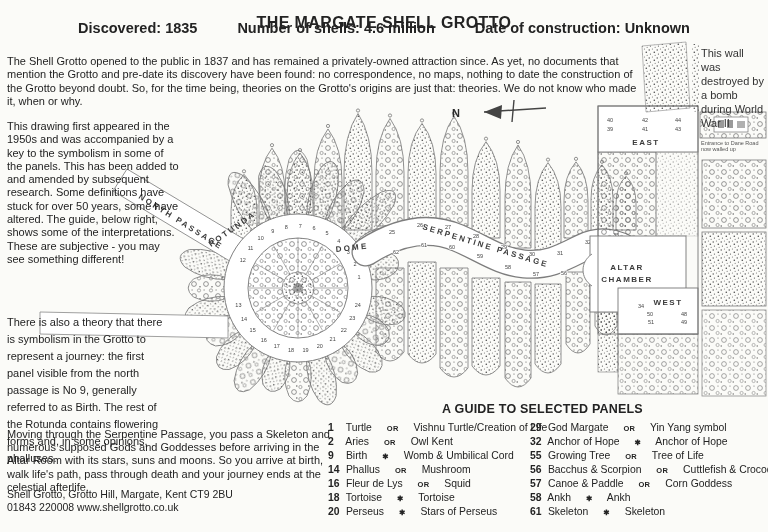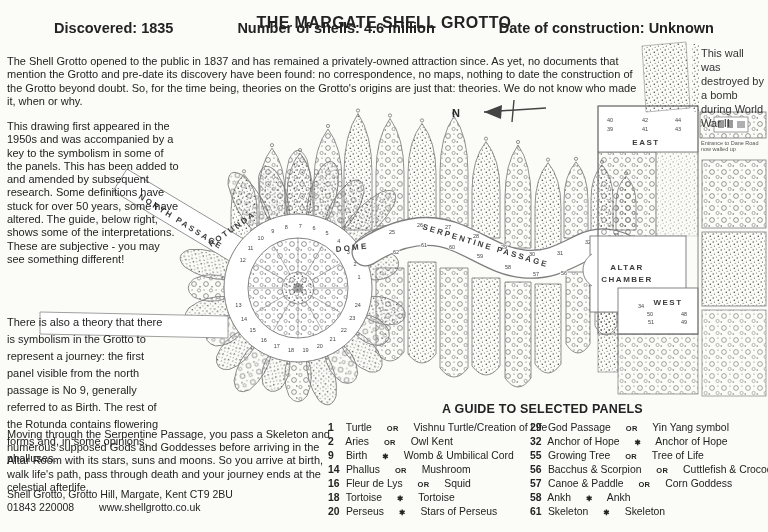--- a/index.html
+++ b/index.html
@@ -3,27 +3,27 @@
 <meta charset="utf-8">
 <style>
   html,body{margin:0;padding:0}
   body{
     width:768px;height:532px;position:relative;overflow:hidden;
     background:#fbfbf8;color:#232323;
     font-family:"Liberation Sans", sans-serif;
   }
   .abs{position:absolute}
   .page-title{top:3px;left:0;right:0;text-align:center;font-size:16px;font-weight:700;letter-spacing:.4px;z-index:3}
-  .stats{top:20px;left:0;right:0;display:flex;justify-content:center;gap:64px;font-size:14.5px;font-weight:700;z-index:3}
+  .stats{top:20px;left:0;right:0;display:flex;justify-content:center;gap:40px;font-size:14.5px;font-weight:700;z-index:3}
   .intro{top:44px;left:7px;width:640px;font-size:11px;line-height:13.4px;z-index:3}
   .para1{top:109px;left:7px;width:172px;font-size:11px;line-height:13.3px;z-index:3}
   .para2{top:303px;left:7px;width:158px;font-size:11px;line-height:17px;z-index:3}
   .para3{top:417px;left:7px;width:332px;font-size:11px;line-height:13.2px;z-index:3}
   .contact{top:488px;left:7px;font-size:10.5px;line-height:13px;z-index:3}
-  .contact .ph{margin-right:22px}
+  .contact .ph{margin-right:0}
   .wall-note{top:46px;left:701px;width:64px;font-size:11px;line-height:14px;color:#333;z-index:3}
   .entrance-note{top:140px;left:701px;width:66px;font-size:5.5px;line-height:6.4px;color:#555;z-index:3}
   .guide{top:402px;left:328px;width:440px;z-index:3}
   .guide h2{margin:0 11px 5px 0;font-size:12.5px;font-weight:700;text-align:center;letter-spacing:.2px}
   .g-cols{display:flex}
   .g-col{font-size:10.4px;line-height:13.5px;white-space:nowrap}
   .g-col.c0{width:202px}
   .g-col.c1{width:238px}
   .g-num{font-weight:700;display:inline-block;min-width:15px}
   .g-conn{font-size:7.5px;font-weight:700;letter-spacing:.3px;margin:0 12px;vertical-align:.5px}
@@ -280,21 +280,21 @@
     <div class="g-col c0">
         <div><span class="g-num">1</span> <span class="g-first">Turtle</span> <span class="g-conn">OR</span> <span class="g-second">Vishnu Turtle/Creation of Life</span></div>
         <div><span class="g-num">2</span> <span class="g-first">Aries</span> <span class="g-conn">OR</span> <span class="g-second">Owl Kent</span></div>
         <div><span class="g-num">9</span> <span class="g-first">Birth</span> <span class="g-conn">✱</span> <span class="g-second">Womb &amp; Umbilical Cord</span></div>
         <div><span class="g-num">14</span> <span class="g-first">Phallus</span> <span class="g-conn">OR</span> <span class="g-second">Mushroom</span></div>
         <div><span class="g-num">16</span> <span class="g-first">Fleur de Lys</span> <span class="g-conn">OR</span> <span class="g-second">Squid</span></div>
         <div><span class="g-num">18</span> <span class="g-first">Tortoise</span> <span class="g-conn">✱</span> <span class="g-second">Tortoise</span></div>
         <div><span class="g-num">20</span> <span class="g-first">Perseus</span> <span class="g-conn">✱</span> <span class="g-second">Stars of Perseus</span></div>
       </div>
     <div class="g-col c1">
-        <div><span class="g-num">29</span> <span class="g-first">God Passage</span> <span class="g-conn">OR</span> <span class="g-second">Yin Yang symbol</span></div>
+        <div><span class="g-num">29</span> <span class="g-first">God Margate</span> <span class="g-conn">OR</span> <span class="g-second">Yin Yang symbol</span></div>
         <div><span class="g-num">32</span> <span class="g-first">Anchor of Hope</span> <span class="g-conn">✱</span> <span class="g-second">Anchor of Hope</span></div>
         <div><span class="g-num">55</span> <span class="g-first">Growing Tree</span> <span class="g-conn">OR</span> <span class="g-second">Tree of Life</span></div>
         <div><span class="g-num">56</span> <span class="g-first">Bacchus &amp; Scorpion</span> <span class="g-conn">OR</span> <span class="g-second">Cuttlefish &amp; Crocodile</span></div>
         <div><span class="g-num">57</span> <span class="g-first">Canoe &amp; Paddle</span> <span class="g-conn">OR</span> <span class="g-second">Corn Goddess</span></div>
         <div><span class="g-num">58</span> <span class="g-first">Ankh</span> <span class="g-conn">✱</span> <span class="g-second">Ankh</span></div>
         <div><span class="g-num">61</span> <span class="g-first">Skeleton</span> <span class="g-conn">✱</span> <span class="g-second">Skeleton</span></div>
       </div>
   </div>
 </div>
 

